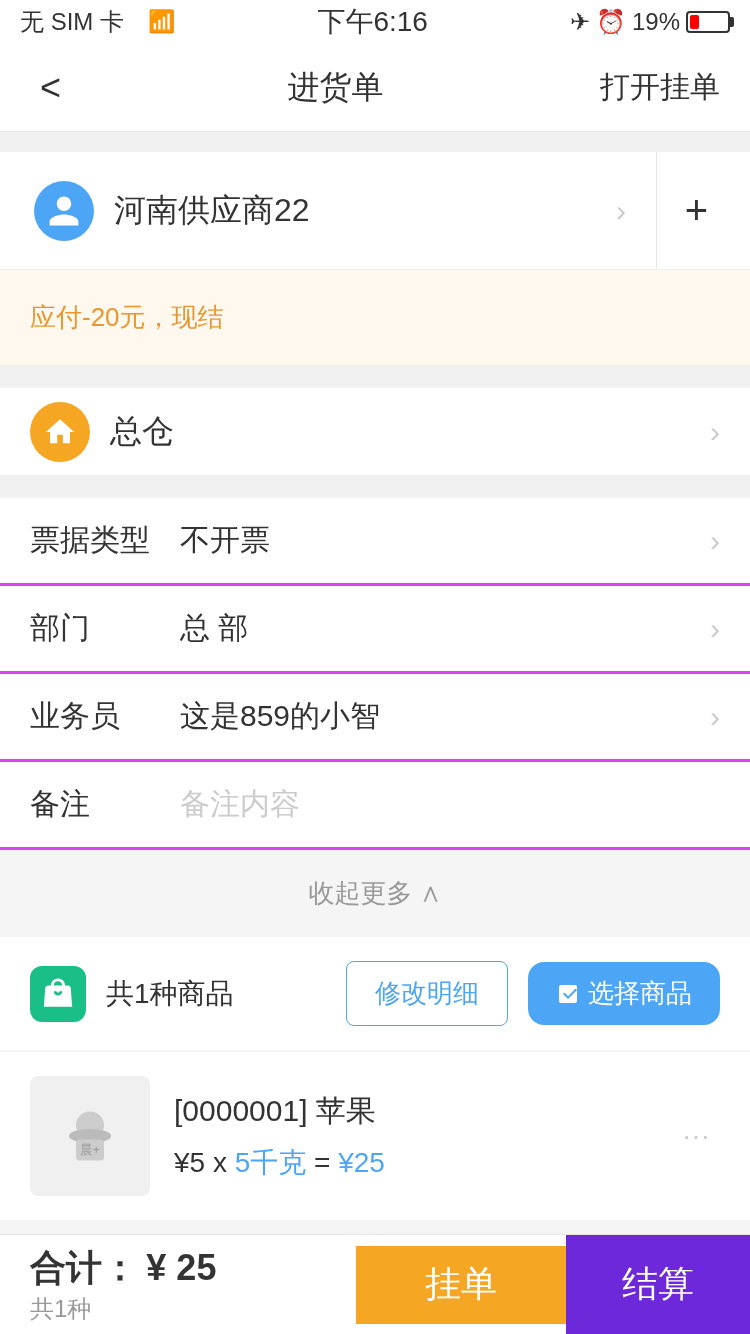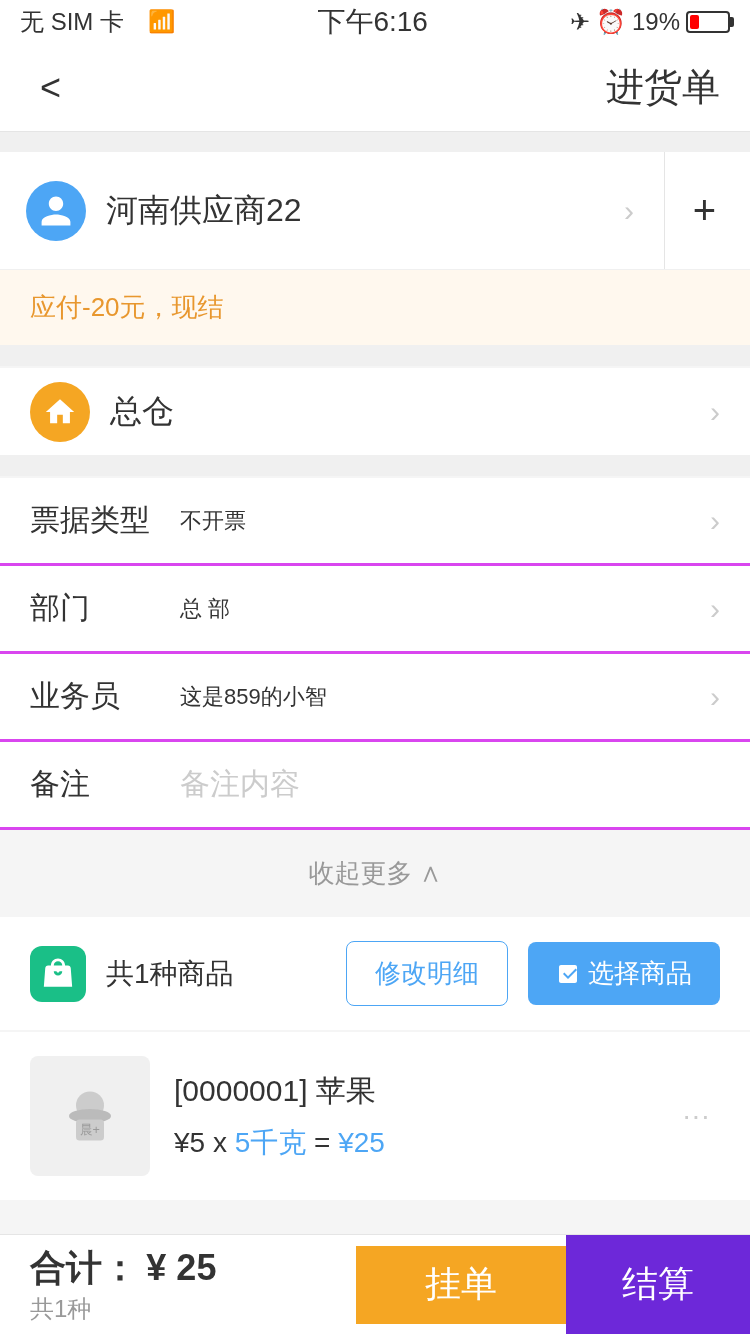--- a/index.html
+++ b/index.html
@@ -64,40 +64,40 @@
       padding: 0 30px;
       border-bottom: 1px solid #e5e5e5;
     }
     .nav-back {
       font-size: 36px;
       color: #333;
       cursor: pointer;
       padding: 10px;
     }
     .nav-title {
-      font-size: 38px;
+      font-size: 32px;
       font-weight: 500;
       color: #333;
     }
     .nav-action {
       font-size: 30px;
       color: #333;
       cursor: pointer;
     }
 
     
     .section-divider {
       height: 20px;
       background: #f0f0f0;
     }
 
     
     .supplier-section {
       background: #fff;
-      padding: 0 26px;
+      padding: 0 34px;
       display: flex;
       align-items: center;
       border-bottom: 1px solid #f0f0f0;
     }
     .supplier-avatar {
       width: 60px; height: 60px;
       border-radius: 50%;
       background: #4da6f5;
       display: flex; align-items: center; justify-content: center;
       margin-right: 20px;
@@ -125,21 +125,21 @@
       color: #333;
       border-left: 1px solid #e5e5e5;
       padding: 36px 0 36px 20px;
       margin-left: 10px;
       cursor: pointer;
     }
 
     
     .payment-info {
       background: #fff8ee;
-      padding: 20px 30px;
+      padding: 30px 30px;
       font-size: 26px;
       color: #e8972e;
       border-bottom: 1px solid #f0f0f0;
     }
 
     
     .warehouse-section {
       background: #fff;
       padding: 0 30px;
       display: flex;
@@ -180,21 +180,21 @@
       border-bottom: 3px solid #d946ef;
     }
     .form-label {
       font-size: 30px;
       color: #333;
       width: 130px;
       flex-shrink: 0;
     }
     .form-value {
       flex: 1;
-      font-size: 22px;
+      font-size: 30px;
       color: #333;
       padding-left: 20px;
     }
     .form-placeholder {
       flex: 1;
       font-size: 30px;
       color: #ccc;
       padding-left: 20px;
     }
 
@@ -239,21 +239,21 @@
       background: #fff;
       border-radius: 8px;
       padding: 14px 28px;
       font-size: 26px;
       cursor: pointer;
     }
     .btn-solid-blue {
       background: #4da6f5;
       color: #fff;
       border: none;
-      border-radius: 8px;
+      border-radius: 16px;
       padding: 14px 28px;
       font-size: 26px;
       cursor: pointer;
       display: flex;
       align-items: center;
       gap: 8px;
     }
 
     
     .product-item {
@@ -370,20 +370,21 @@
       <span>19%</span>
       <div class="battery">
         <div class="battery-fill"></div>
       </div>
     </div>
   </div>
 
   <div class="nav-bar">
     <span class="nav-back">&lt;</span>
     <span class="nav-title">进货单</span>
+    <span class="nav-action">打开挂单</span>
   </div>
 
   <div class="section-divider"></div>
 
   <div class="supplier-section">
     <div class="supplier-avatar">
       <svg viewBox="0 0 24 24">
         <path d="M12 12c2.7 0 4.8-2.1 4.8-4.8S14.7 2.4 12 2.4 7.2 4.5 7.2 7.2 9.3 12 12 12zm0 2.4c-3.2 0-9.6 1.6-9.6 4.8v2.4h19.2v-2.4c0-3.2-6.4-4.8-9.6-4.8z"></path>
       </svg>
     </div>

